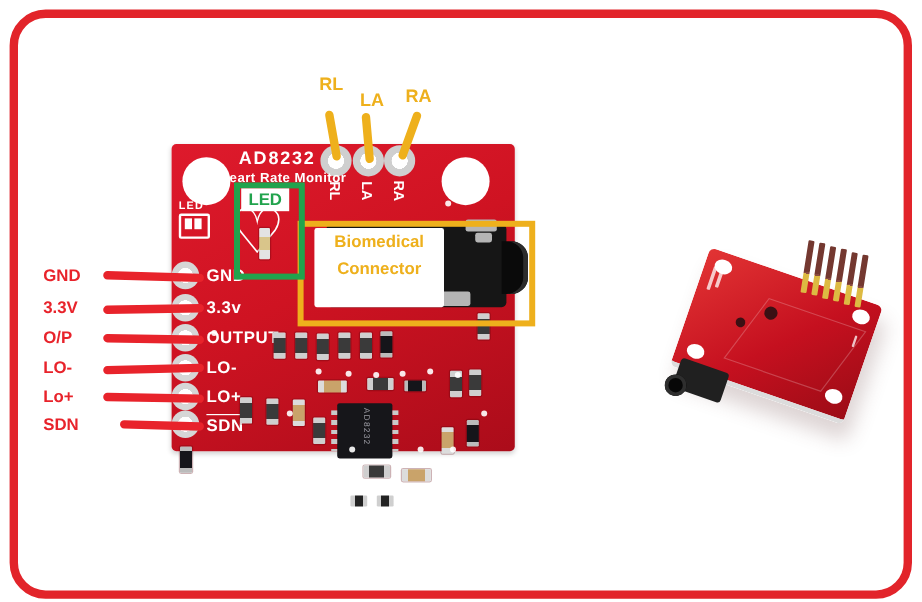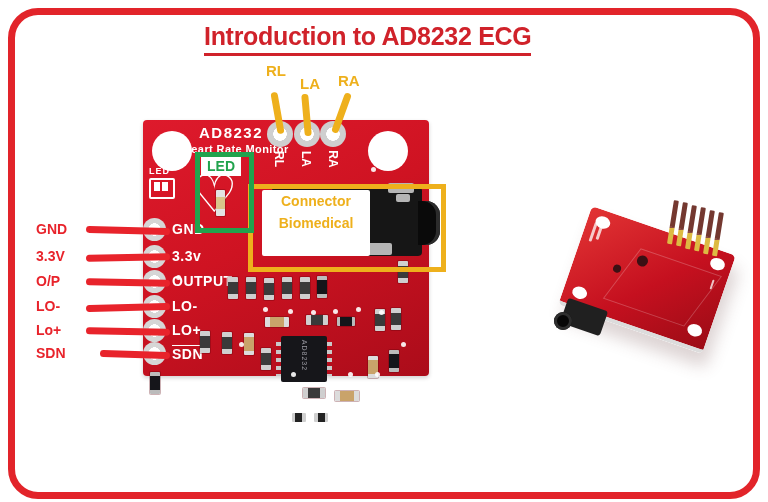--- a/index.html
+++ b/index.html
@@ -105,21 +105,20 @@
   .photo-jack-tip{left:1px;top:124px;width:18px;height:18px;background:#070707;
       border-radius:50%;box-shadow:inset 0 0 0 3px #2e2e2e;}
 </style>
 </head>
 <body>
 
 <div class="canvas">
 
   <div class="frame"></div>
 
-  <h1 class="title">Introduction to AD8232 ECG</h1>
 
   <div class="board">
 
     <div class="mhole" style="left:9px;top:11px"></div>
     <div class="mhole" style="left:225px;top:11px"></div>
     <div class="mhole" style="left:9px;top:295px"></div>
     <div class="mhole" style="left:225px;top:295px"></div>
     <div class="shole" style="left:40px;top:288px"></div>
 
     <div class="toppin" style="left:124px;top:1px"></div>
@@ -200,22 +199,22 @@
   </div>
 
   <div class="jack-body"></div>
   <div class="jack-metal" style="left:388px;top:183px;width:26px;height:10px"></div>
   <div class="jack-metal" style="left:396px;top:194px;width:14px;height:8px"></div>
   <div class="jack-metal" style="left:352px;top:243px;width:40px;height:12px"></div>
   <div class="jack-barrel"></div>
 
   <div class="ybox"></div>
   <div class="ylabel">
+    <span style="display:block">Biomedical</span>
     <span style="display:block">Connector</span>
-    <span style="display:block">Biomedical</span>
   </div>
   <div class="gbox"></div>
   <div class="led-comp"></div>
   <div class="glabel">LED</div>
 
   <div class="elec-label" style="left:266px;top:62px">RL</div>
   <div class="elec-label" style="left:300px;top:75px">LA</div>
   <div class="elec-label" style="left:338px;top:72px">RA</div>
   <div class="elec-line" style="left:274px;top:92px;transform:rotate(-10deg)"></div>
   <div class="elec-line" style="left:303px;top:94px;transform:rotate(-5deg)"></div>

